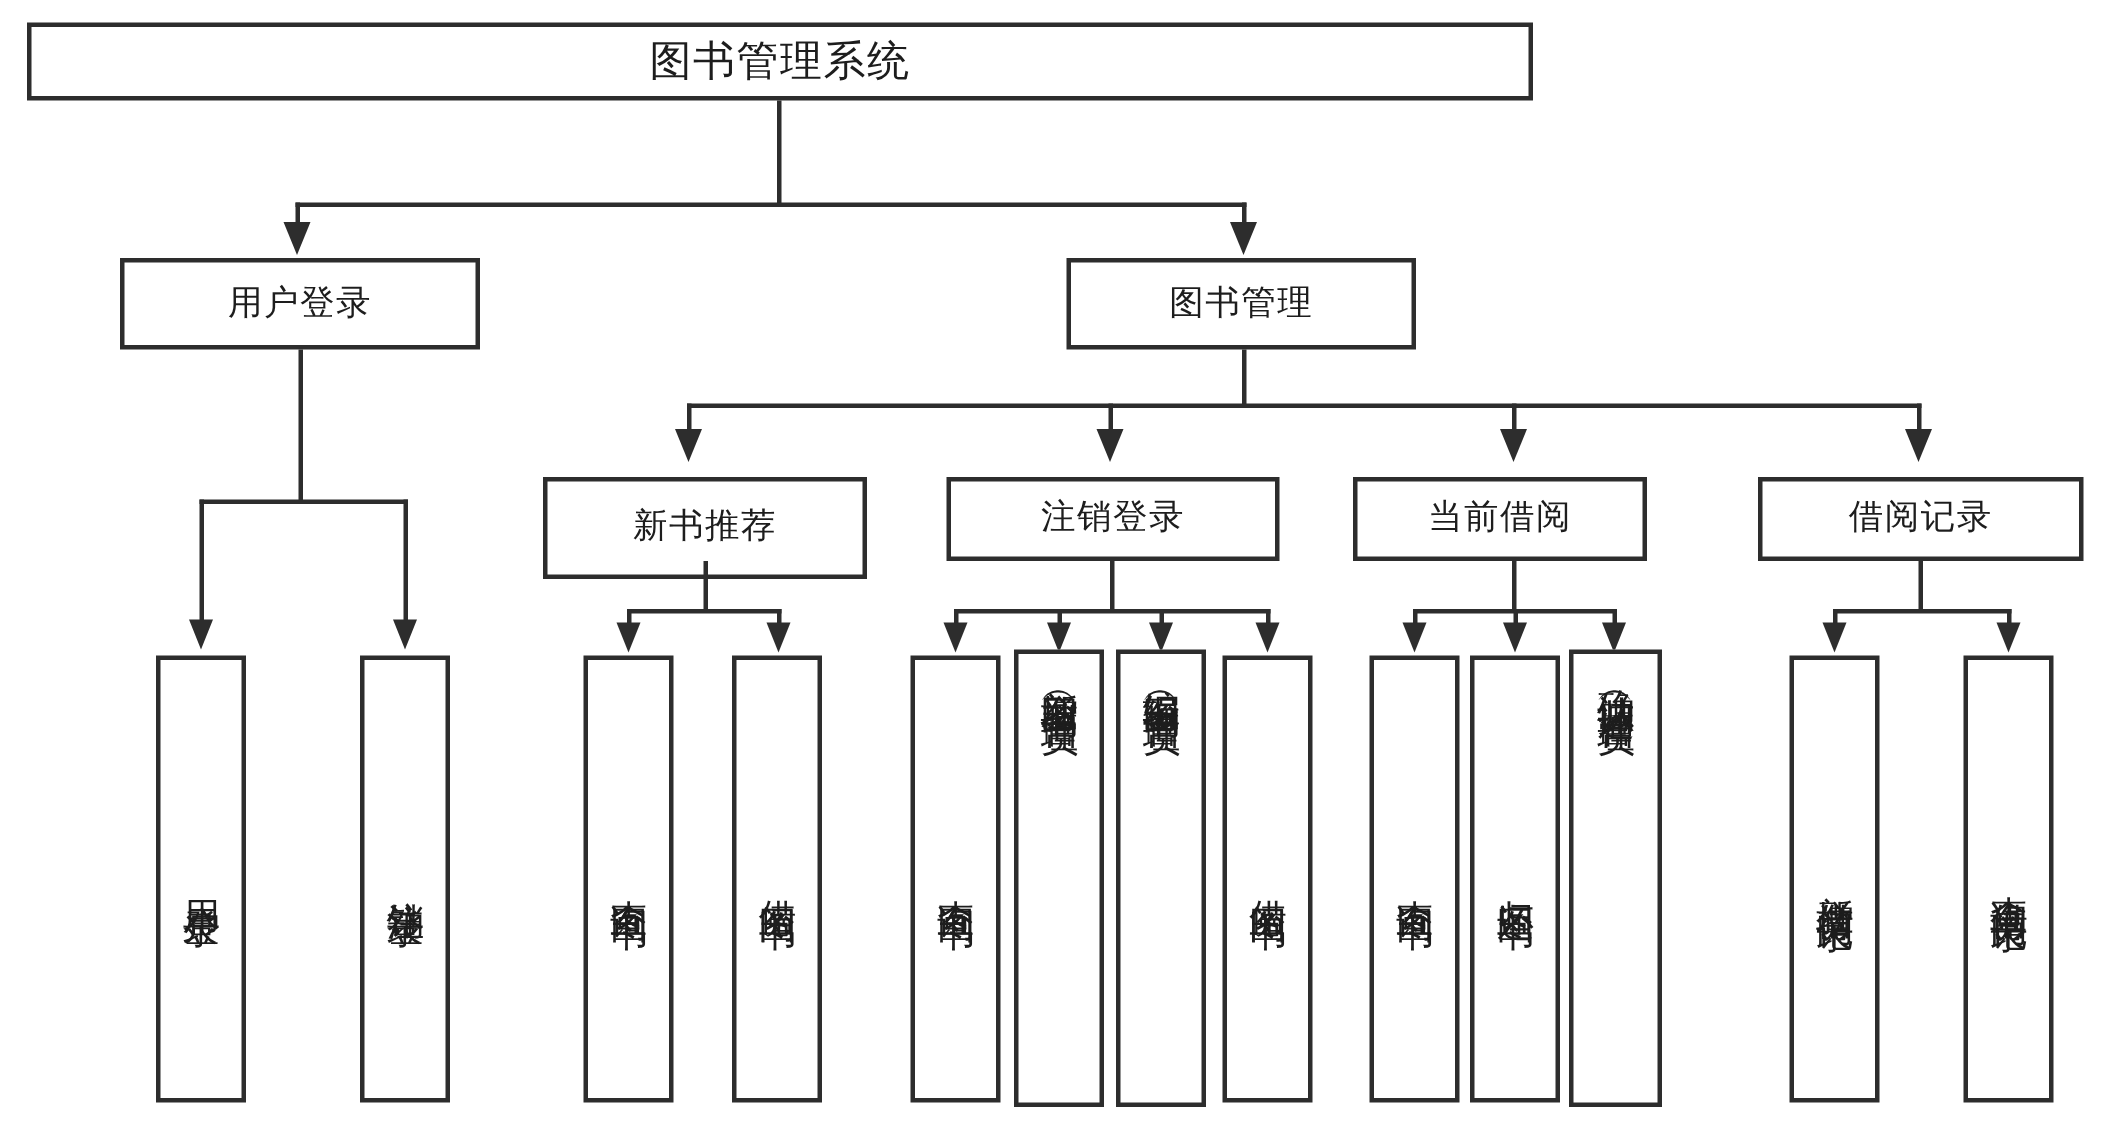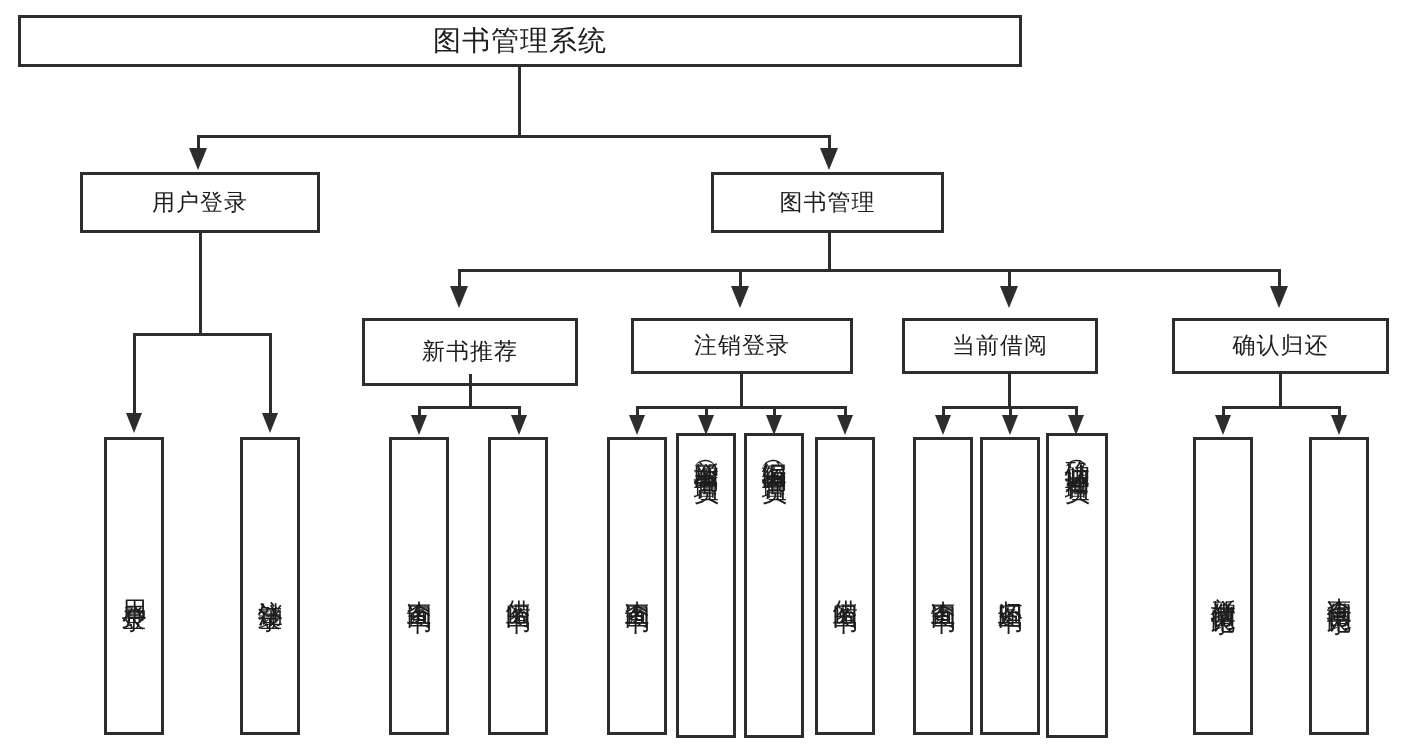--- a/index.html
+++ b/index.html
@@ -140,21 +140,21 @@
   <div class="node lvl3" style="left:362px;top:318px;width:216px;height:68px;">
     <span class="lbl">新书推荐</span>
   </div>
   <div class="node lvl3" style="left:631px;top:318px;width:222px;height:56px;">
     <span class="lbl">注销登录</span>
   </div>
   <div class="node lvl3" style="left:902px;top:318px;width:196px;height:56px;">
     <span class="lbl">当前借阅</span>
   </div>
   <div class="node lvl3" style="left:1172px;top:318px;width:217px;height:56px;">
-    <span class="lbl">确认归还</span>
+    <span class="lbl">借阅记录</span>
   </div>
 
   <div class="ln vln" style="left:469px;top:374px;height:34px;"></div>
   <div class="ln hln" style="left:418px;top:406px;width:103px;"></div>
   <div class="ln vln" style="left:418px;top:406px;height:12px;"></div>
   <div class="arrow sm" style="left:411px;top:415px;"></div>
   <div class="ln vln" style="left:518px;top:406px;height:12px;"></div>
   <div class="arrow sm" style="left:511px;top:415px;"></div>
 
   <div class="ln vln" style="left:740px;top:374px;height:34px;"></div>

